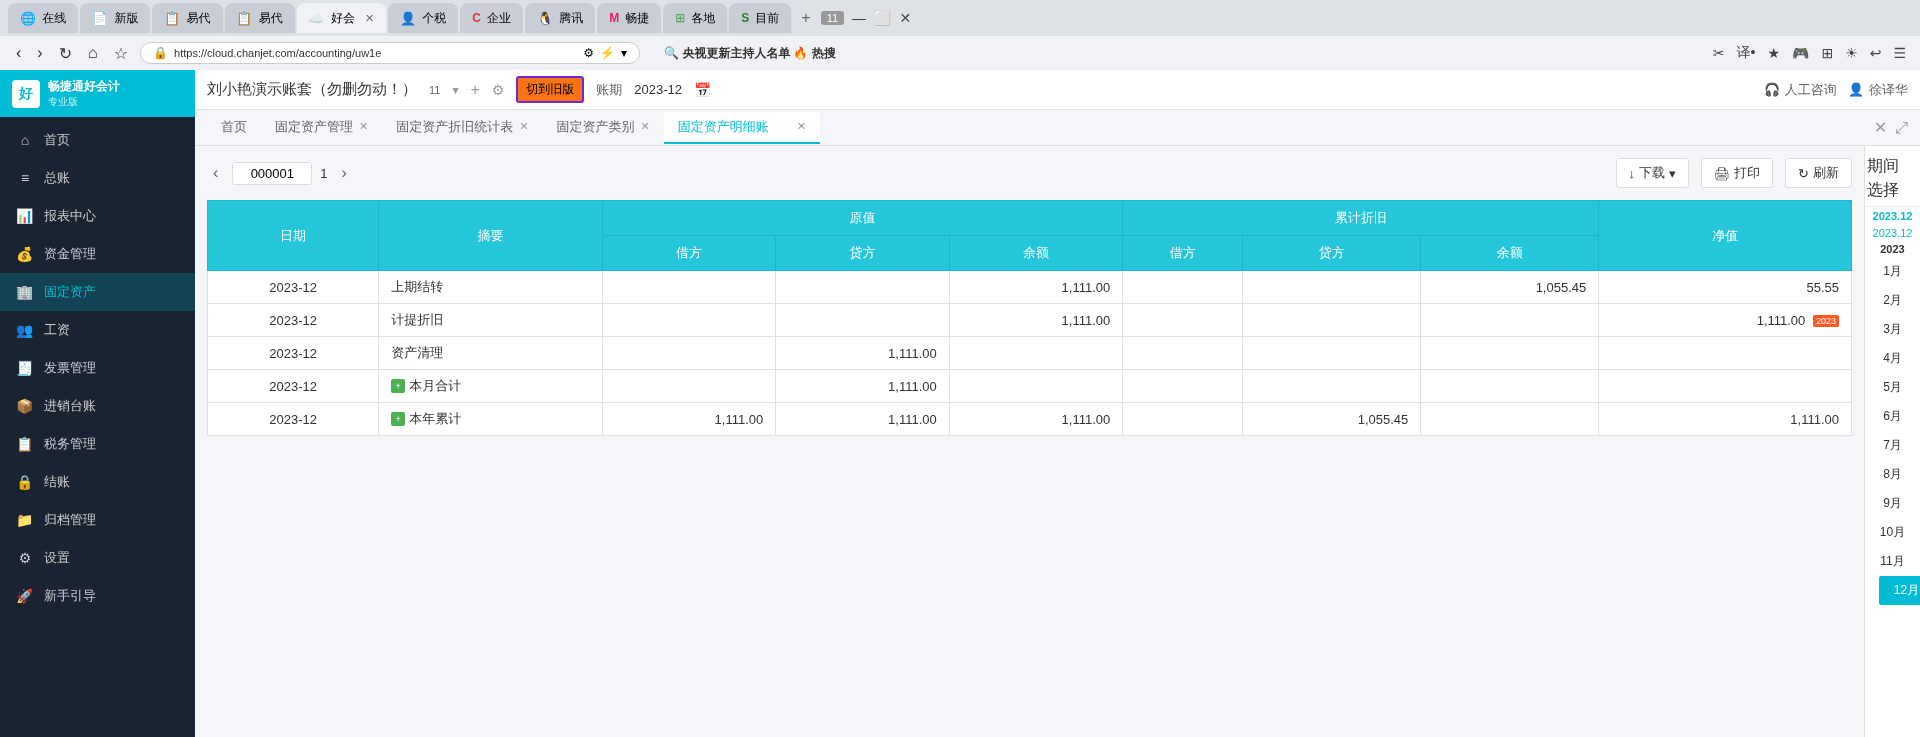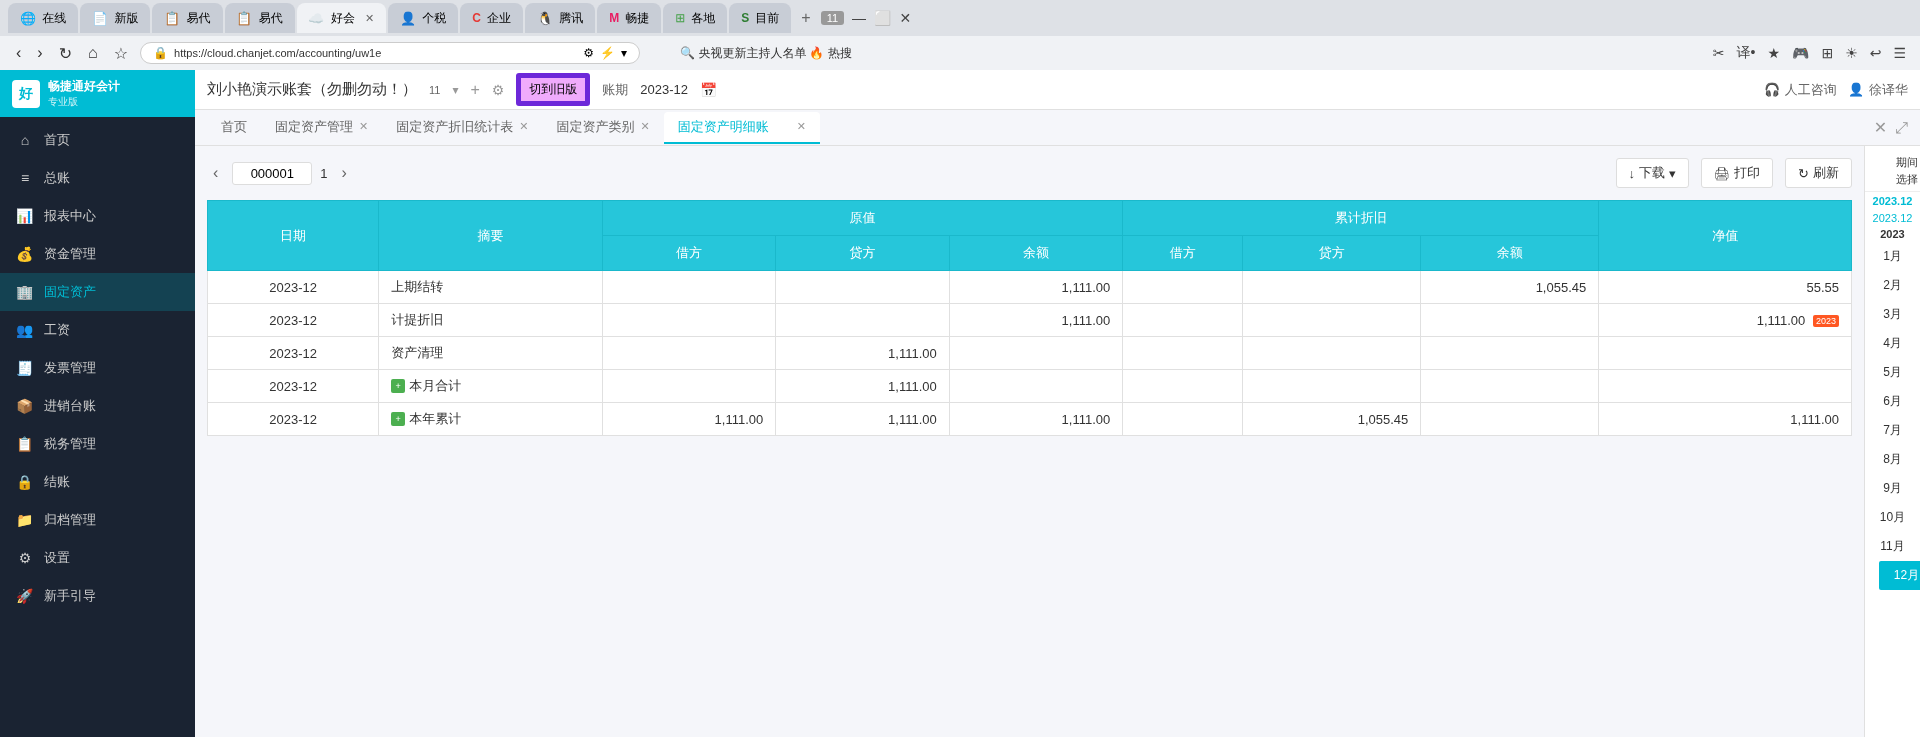--- a/index.html
+++ b/index.html
@@ -11,21 +11,21 @@
     .tab { display: flex; align-items: center; height: 30px; padding: 0 12px; border-radius: 8px 8px 0 0; font-size: 12px; cursor: pointer; gap: 6px; white-space: nowrap; }
     .tab.active { background: #f0f2f5; }
     .tab.inactive { background: #c8cdd6; }
     .tab-close { color: #666; font-size: 11px; cursor: pointer; margin-left: 4px; }
     .tab-new { background: none; border: none; font-size: 16px; cursor: pointer; color: #666; padding: 0 8px; }
     .nav-bar { display: flex; align-items: center; height: 34px; background: #f0f2f5; padding: 0 12px; gap: 8px; }
     .nav-btn { background: none; border: none; cursor: pointer; color: #333; font-size: 16px; padding: 2px 4px; }
     .nav-btn:disabled { color: #aaa; }
     .address-bar { flex: 1; background: white; border: 1px solid #ccc; border-radius: 16px; padding: 3px 12px; font-size: 12px; display: flex; align-items: center; gap: 6px; max-width: 500px; }
     .address-text { flex: 1; font-size: 11px; color: #333; overflow: hidden; text-overflow: ellipsis; white-space: nowrap; }
-    .search-hint { flex: 1; font-size: 12px; color: #333; margin-left: 32px; }
+    .search-hint { flex: 1; font-size: 12px; color: #333; margin-left: 16px; font-weight: bold; }
     .browser-actions { display: flex; align-items: center; gap: 8px; margin-left: 8px; }
     .browser-action-btn { background: none; border: none; cursor: pointer; font-size: 14px; color: #444; padding: 2px; }
 
     
     .app-container { display: flex; height: calc(737px - 70px); }
 
     
     .sidebar { width: 195px; background: #1a2332; display: flex; flex-direction: column; height: 100%; flex-shrink: 0; }
     .sidebar-header { background: #00bcd4; padding: 8px 12px; display: flex; align-items: center; gap: 8px; }
     .sidebar-nav { flex: 1; overflow-y: auto; padding: 4px 0; }
@@ -33,21 +33,21 @@
     .sidebar-item.active { background: rgba(0,188,212,0.2); color: #00bcd4; }
     .sidebar-icon { width: 18px; height: 18px; display: inline-flex; align-items: center; justify-content: center; font-size: 14px; flex-shrink: 0; }
 
     
     .main-content { flex: 1; display: flex; flex-direction: column; background: #f5f6fa; overflow: hidden; }
 
     
     .top-bar { background: white; height: 40px; display: flex; align-items: center; padding: 0 12px; gap: 12px; border-bottom: 1px solid #e0e0e0; flex-shrink: 0; }
     .company-name { font-size: 15px; color: #333; font-weight: 500; }
     .account-badge { font-size: 11px; color: #666; }
-    .period-btn { background: #f0abfc; border: 5px solid #6d28d9; border-radius: 3px; padding: 3px 8px; font-size: 12px; cursor: pointer; }
+    .period-btn { background: #f97316; border: 2px solid #6d28d9; border-radius: 3px; padding: 3px 8px; font-size: 12px; cursor: pointer; }
     .top-bar-right { margin-left: auto; display: flex; align-items: center; gap: 12px; }
 
     
     .page-tabs { background: #f5f6fa; height: 36px; display: flex; align-items: center; padding: 0 12px; gap: 0; border-bottom: 1px solid #e0e0e0; flex-shrink: 0; overflow-x: auto; }
     .page-tab { display: flex; align-items: center; padding: 6px 14px; font-size: 13px; cursor: pointer; color: #666; border-bottom: 2px solid transparent; white-space: nowrap; gap: 6px; }
     .page-tab.active { color: #00bcd4; border-bottom: 2px solid #00bcd4; background: white; border-radius: 4px 4px 0 0; gap: 28px; }
     .page-tab-close { color: #999; font-size: 11px; cursor: pointer; }
     .tab-maximize { margin-left: auto; display: flex; gap: 8px; align-items: center; }
 
     
@@ -406,21 +406,21 @@
               <td>1,055.45</td>
               <td></td>
               <td>1,111.00</td>
             </tr>
           </tbody>
         </table>
 
       </div>
 
       <div class="period-sidebar">
-        <div style="font-size:11px;color:#333;text-align:right;padding:4px 2px;border-bottom:1px solid #eee;width:100%;line-height:1.5;">期间<br>选择</div>
+        <div style="font-size:16px;color:#333;text-align:left;padding:4px 2px;border-bottom:1px solid #eee;width:100%;line-height:1.5;">期间<br>选择</div>
         <div style="font-size:11px;color:#00bcd4;padding:3px 2px;text-align:center;font-weight:bold;">2023.12</div>
         <div style="font-size:11px;color:#00bcd4;padding:2px;text-align:center;">2023.12</div>
         <div style="font-size:11px;color:#333;padding:2px;text-align:center;font-weight:bold;">2023</div>
         <div class="period-item">1月</div>
         <div class="period-item">2月</div>
         <div class="period-item">3月</div>
         <div class="period-item">4月</div>
         <div class="period-item">5月</div>
         <div class="period-item">6月</div>
         <div class="period-item">7月</div>

